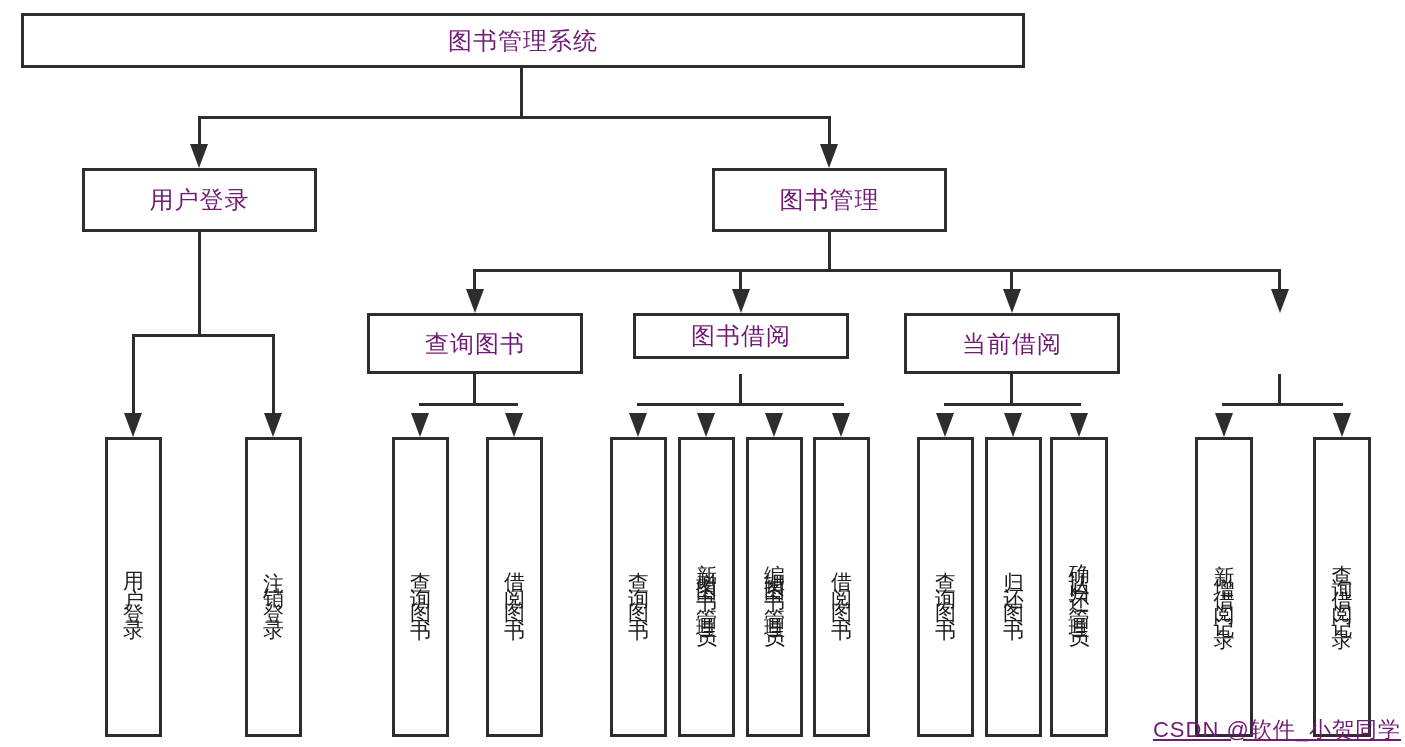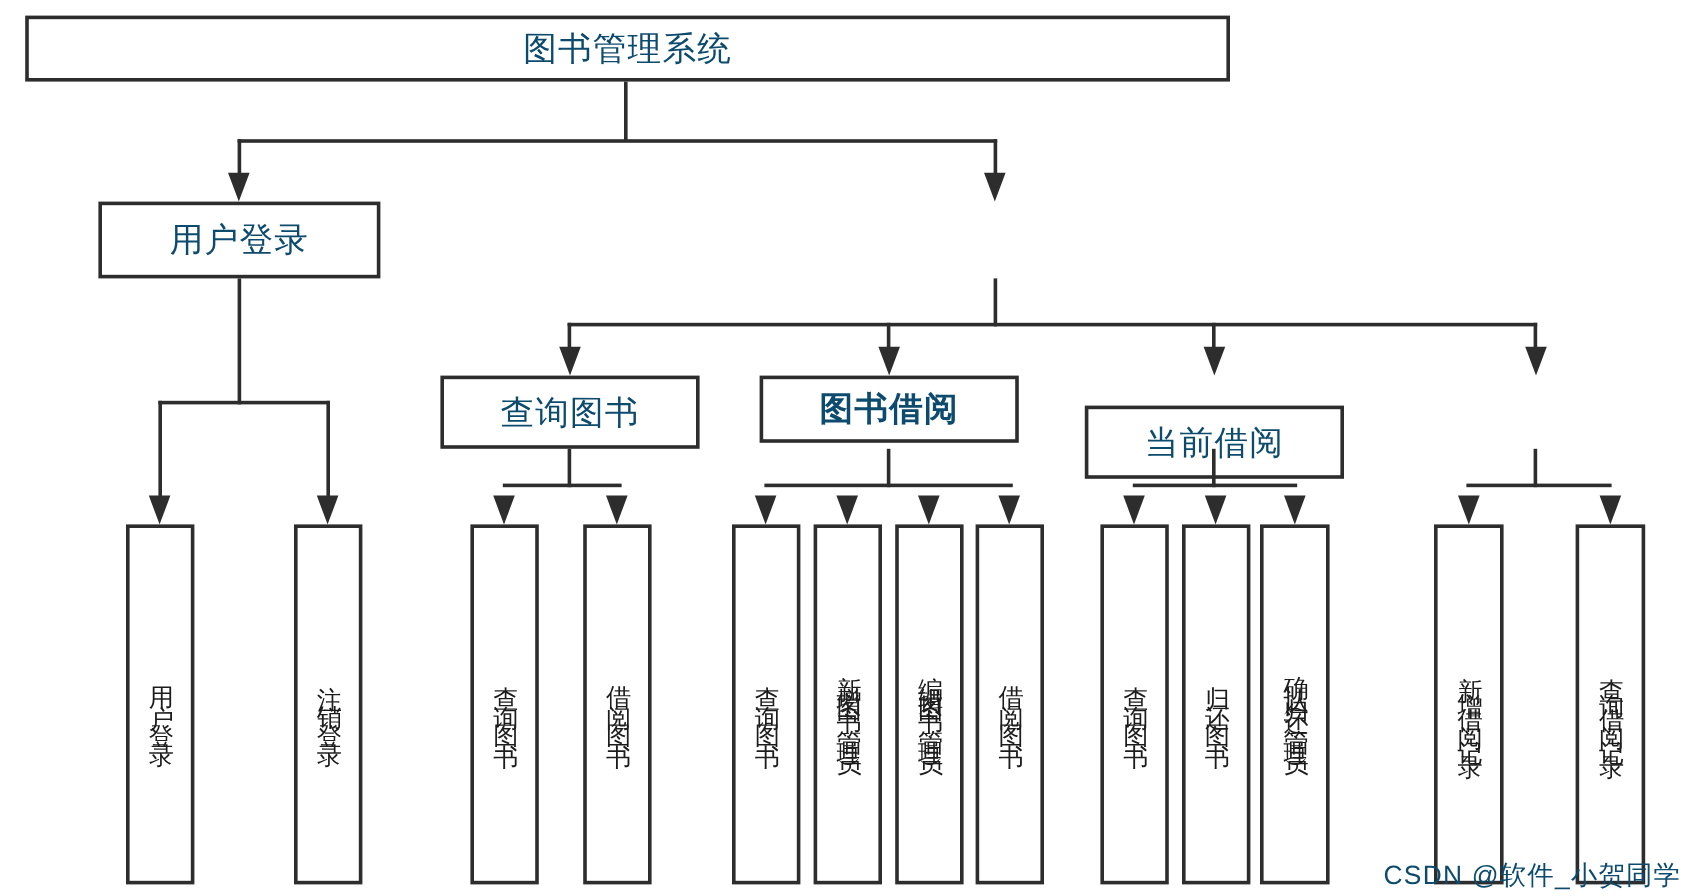--- a/index.html
+++ b/index.html
@@ -14,22 +14,22 @@
   .box {
     position: absolute;
     box-sizing: border-box;
     border: 3px solid #2d2d2d;
     background: #ffffff;
     display: flex;
     align-items: center;
     justify-content: center;
   }
   .hlabel {
-    font-size: 28px;
-    color: #0c4a6e;
+    font-size: 24px;
+    color: #701a75;
     letter-spacing: 1px;
     white-space: nowrap;
   }
   .vlabel {
     writing-mode: vertical-lr;
     text-orientation: mixed;
     font-size: 21px;
     color: #1c1c1c;
     white-space: nowrap;
   }
@@ -46,45 +46,49 @@
     height: 0;
     border-left: 9px solid transparent;
     border-right: 9px solid transparent;
     border-top: 24px solid #2d2d2d;
   }
   .watermark {
     position: absolute;
     right: 4px;
     bottom: 2px;
     font-size: 22px;
-    color: #0c4a6e;
+    color: #701a75;
     letter-spacing: 1px;
     white-space: nowrap;
+    text-decoration: underline;
   }
 </style>
 </head>
 <body>
 
 <div class="canvas">
 
   <div class="box" style="left:21px; top:13px; width:1004px; height:55px;">
     <span class="hlabel">图书管理系统</span>
   </div>
 
   <div class="box" style="left:82px; top:168px; width:235px; height:64px;">
     <span class="hlabel">用户登录</span>
   </div>
+  <div class="box" style="left:712px; top:168px; width:235px; height:64px;">
+    <span class="hlabel">图书管理</span>
+  </div>
 
   <div class="box" style="left:367px; top:313px; width:216px; height:61px;">
     <span class="hlabel">查询图书</span>
   </div>
-  <div class="box" style="left:633px; top:313px; width:216px; height:56px;font-weight:bold;">
+  <div class="box" style="left:633px; top:313px; width:216px; height:46px;">
     <span class="hlabel">图书借阅</span>
   </div>
-  <div class="box" style="left:904px; top:313px; width:216px; height:61px;margin-top:25px;">
+  <div class="box" style="left:904px; top:313px; width:216px; height:61px;">
     <span class="hlabel">当前借阅</span>
   </div>
 
   <div class="box" style="left:105px; top:437px; width:57px; height:300px;">
     <span class="vlabel v4">用户登录</span>
   </div>
   <div class="box" style="left:245px; top:437px; width:57px; height:300px;">
     <span class="vlabel v4">注销登录</span>
   </div>
 

